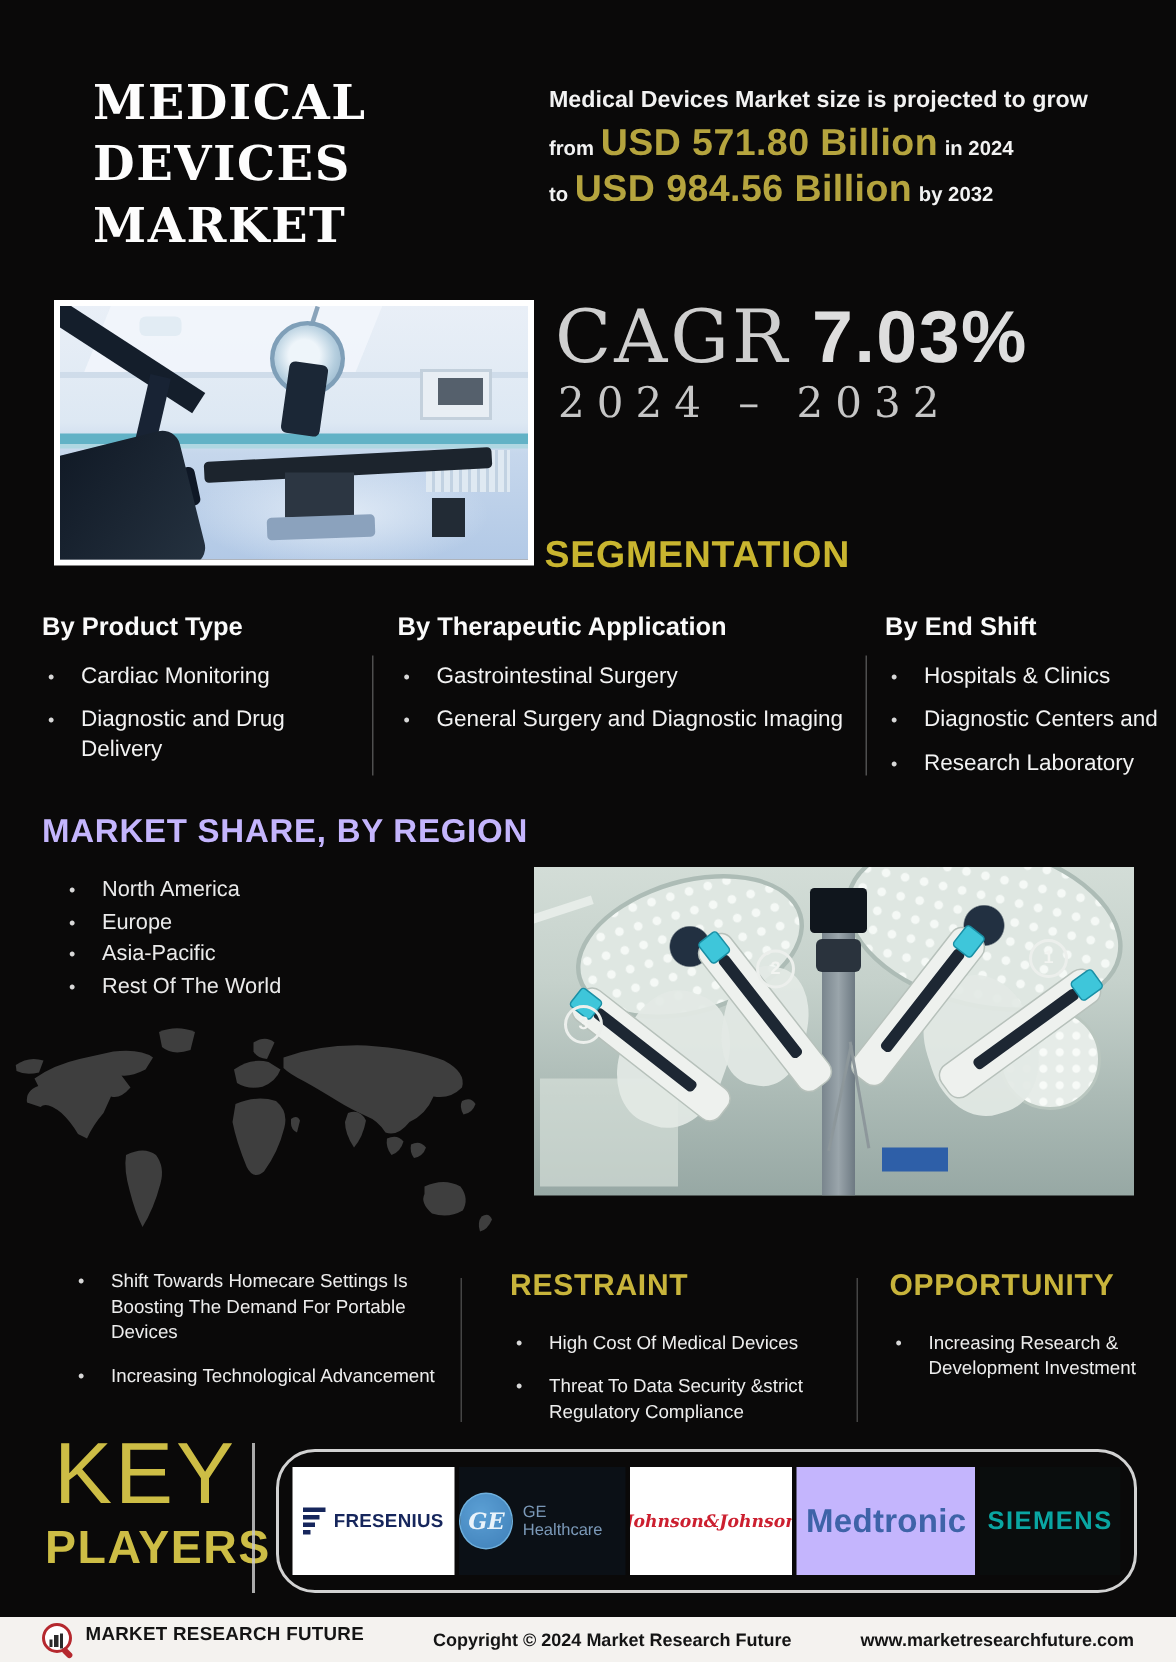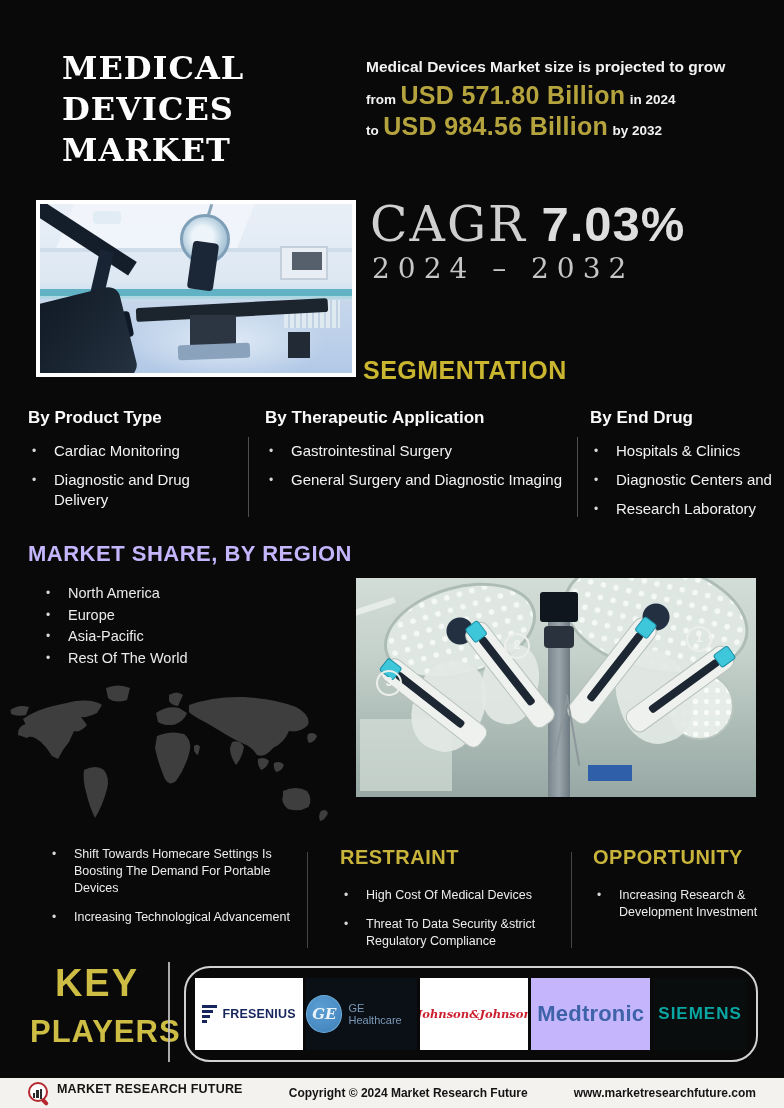--- a/index.html
+++ b/index.html
@@ -119,21 +119,21 @@
   .fac-col h3{margin:0 0 18px 0;font-weight:bold;font-size:20px;color:#c8b43b;letter-spacing:0.5px;}
   .fac-col .blist li{font-size:12.5px;line-height:17px;margin-bottom:12px;color:#ededed;}
   .fac-1{left:48px;width:258px;}
   .fac-2{left:340px;width:212px;}
   .fac-3{left:593px;width:168px;}
   .fac-d1{left:307px;top:852px;height:96px;background:#454545;}
   .fac-d2{left:571px;top:852px;height:96px;background:#454545;}
 
   
   .kp-head{position:absolute;left:30px;top:952px;width:134px;text-align:center;color:#cdbd45;}
-  .kp-line1{font-weight:bold;font-size:38px;line-height:62px;letter-spacing:2px;}
+  .kp-line1{font-weight:normal;font-size:58px;line-height:62px;letter-spacing:2px;}
   .kp-line2{font-weight:bold;font-size:31px;line-height:36px;letter-spacing:1px;}
   .kp-div{left:168px;top:962px;height:100px;width:2px;background:#c7c7c7;opacity:.85;}
   .kp-panel{position:absolute;left:184px;top:966px;width:574px;height:96px;border:2px solid #d2d2d2;
             border-radius:26px;box-sizing:border-box;display:flex;align-items:center;justify-content:center;
             gap:3px;padding:0 9px;}
   .logo-tile{height:72px;display:flex;align-items:center;justify-content:center;overflow:hidden;}
   .tile-fresenius{width:113px;background:#fff;gap:5px;}
   .fre-mark{display:flex;flex-direction:column;align-items:flex-start;gap:2px;}
   .fre-mark i{display:block;height:3px;background:#16265c;}
   .fre-b1{width:15px;}.fre-b2{width:11px;}.fre-b3{width:8px;}.fre-b4{width:5px;}
@@ -229,21 +229,21 @@
   <div class="vdiv seg-d1"></div>
   <div class="seg-col seg-c2">
     <h3>By Therapeutic Application</h3>
     <ul class="blist">
       <li>Gastrointestinal Surgery</li>
       <li>General Surgery and Diagnostic Imaging</li>
     </ul>
   </div>
   <div class="vdiv seg-d2"></div>
   <div class="seg-col seg-c3">
-    <h3>By End Drug</h3>
+    <h3>By End Shift</h3>
     <ul class="blist">
       <li>Hospitals &amp; Clinics</li>
       <li>Diagnostic Centers and</li>
       <li>Research Laboratory</li>
     </ul>
   </div>
 
   <div class="ms-head">MARKET SHARE, BY REGION</div>
   <ul class="blist ms-list">
     <li>North America</li>

